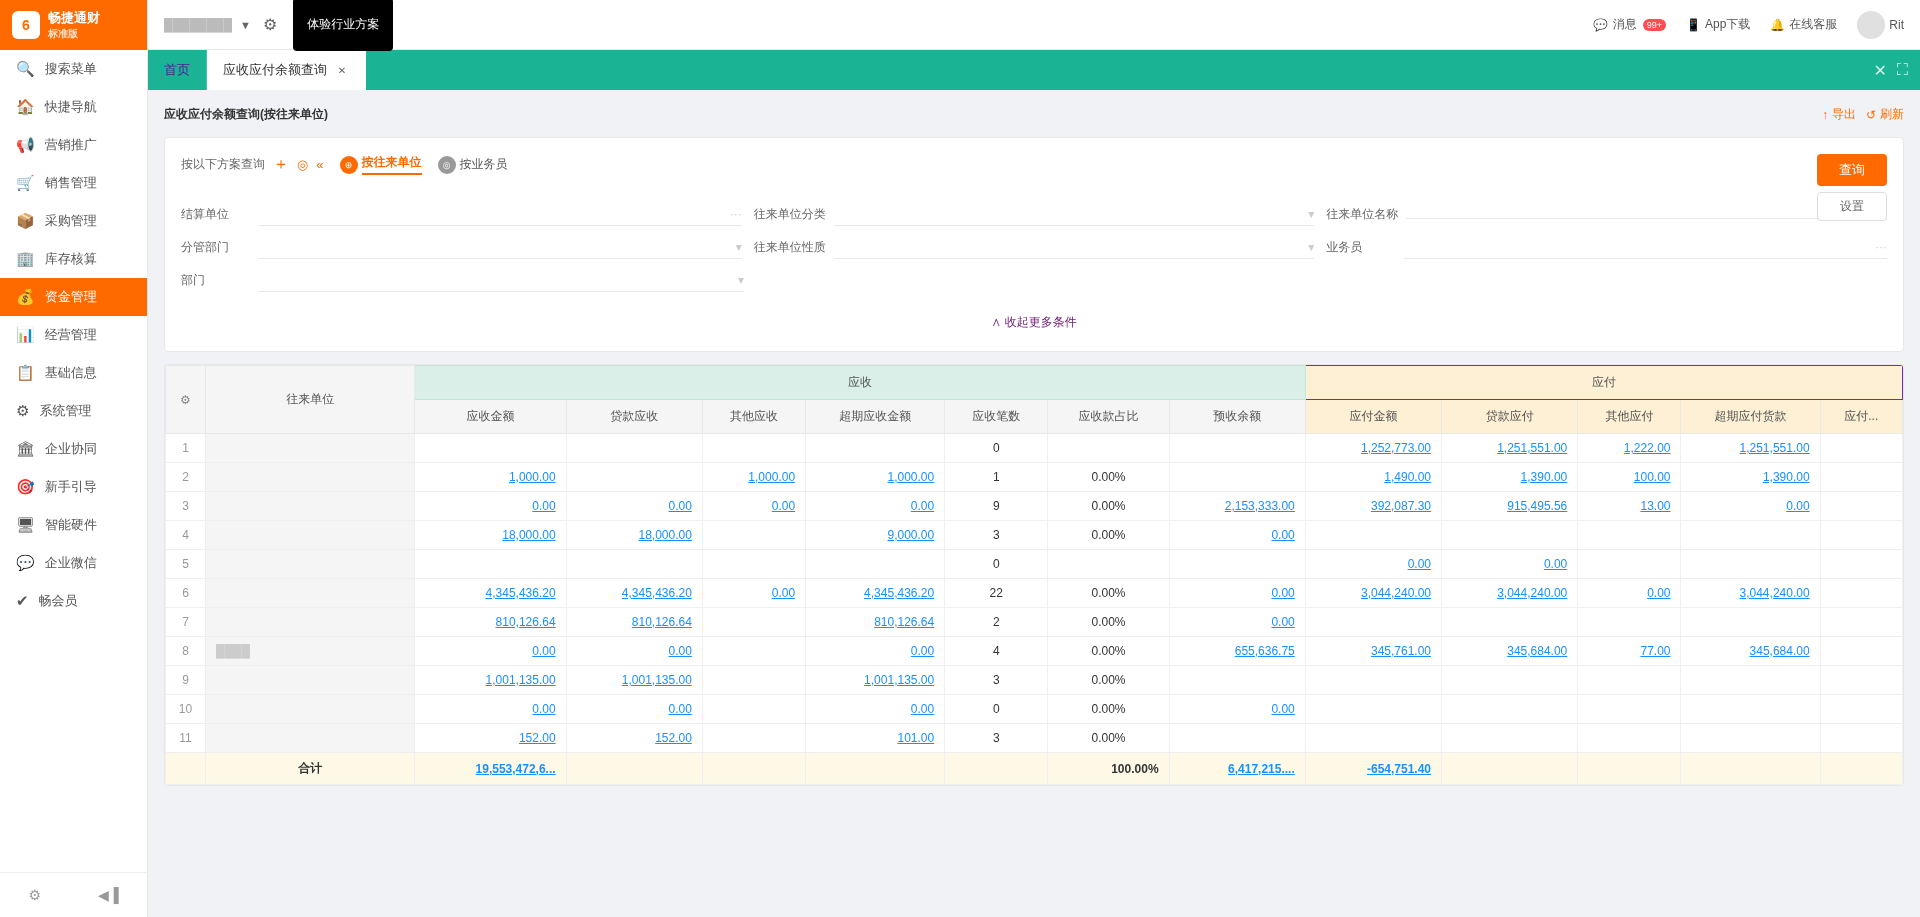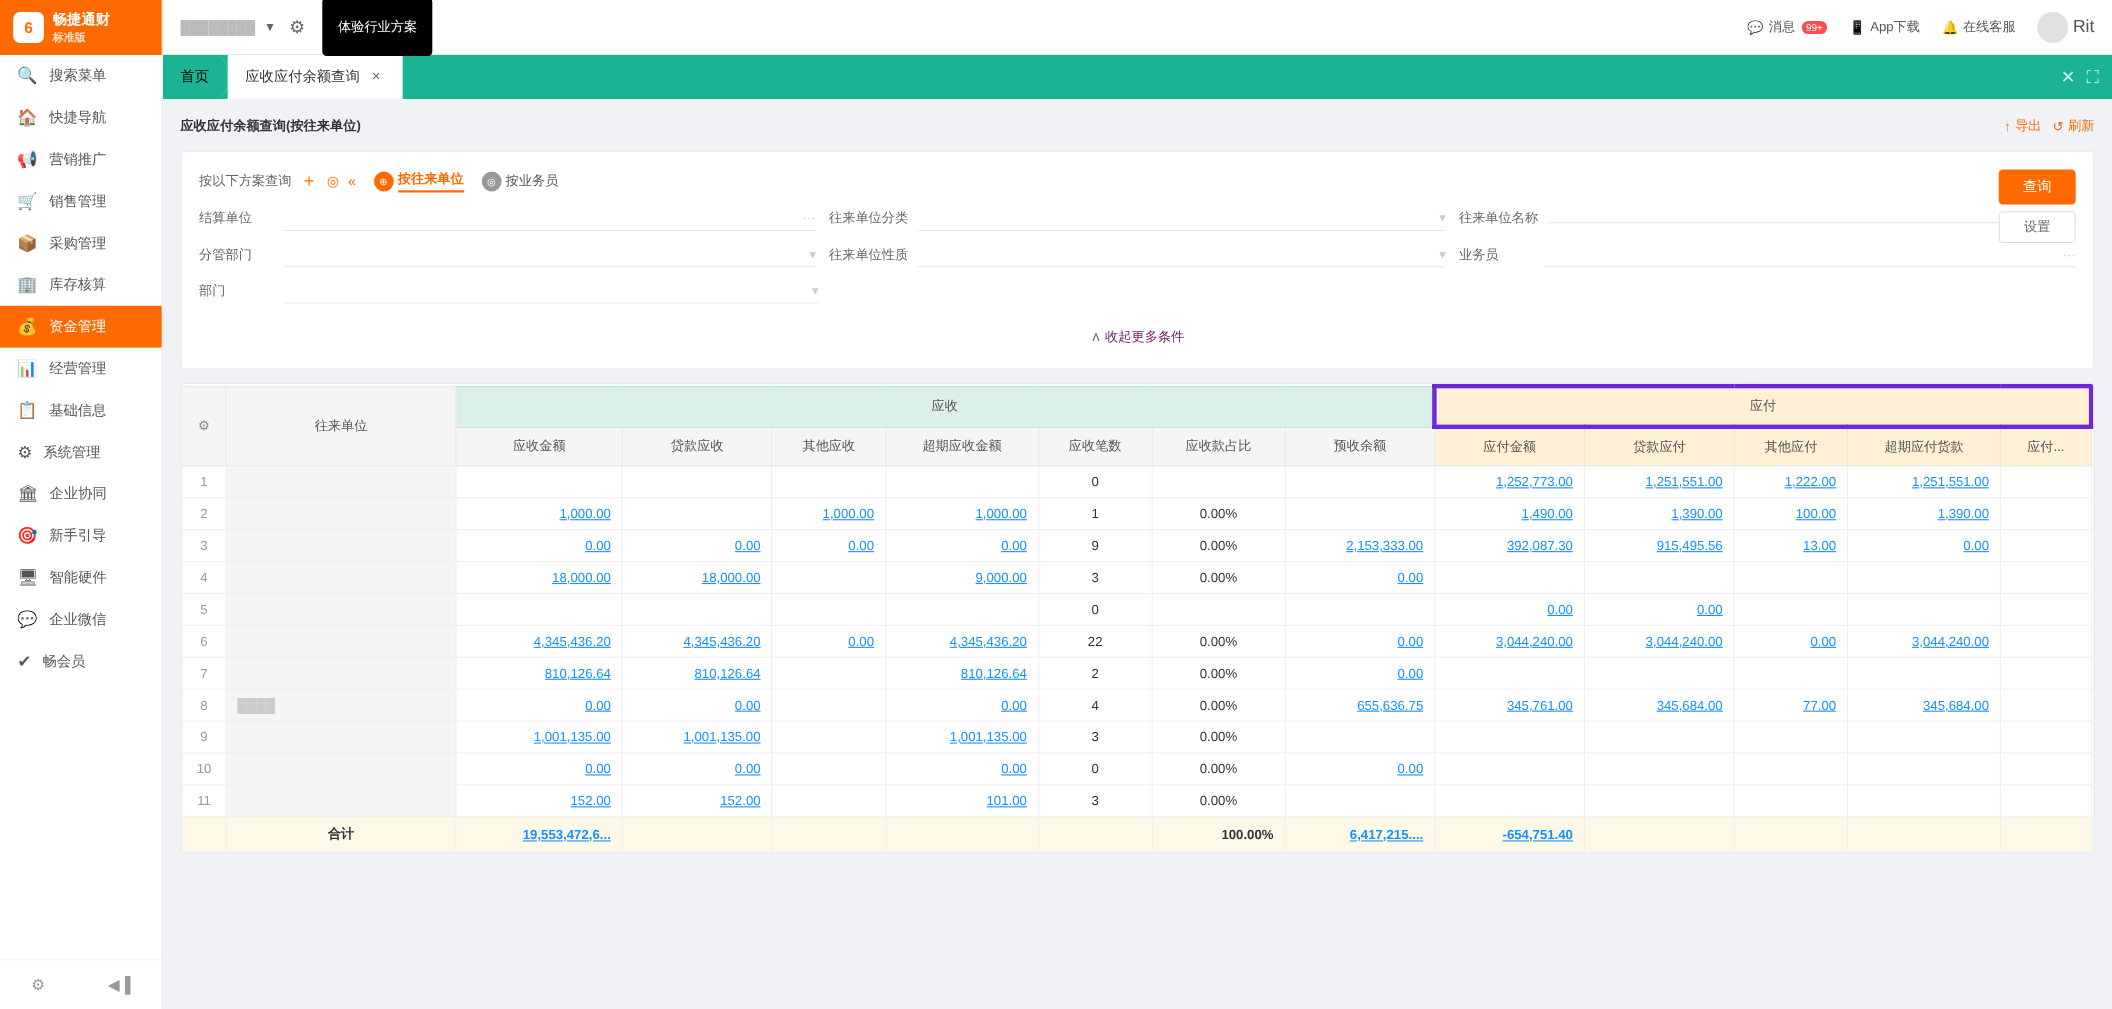--- a/index.html
+++ b/index.html
@@ -49,40 +49,40 @@
     .header-right-item { display: flex; align-items: center; gap: 4px; color: #555; cursor: pointer; font-size: 12px; }
     .header-badge {
       background: #ff4d4f; color: #fff; font-size: 9px; border-radius: 10px;
       padding: 1px 4px; margin-left: 2px;
     }
     .header-avatar {
       width: 28px; height: 28px; border-radius: 50%; background: #ddd;
       display: flex; align-items: center; justify-content: center;
       color: #666; font-size: 11px;
     }
-    .header-username { color: #555; font-size: 16px; }
+    .header-username { color: #555; font-size: 12px; }
 
     
     .main-area {
       position: fixed; left: 148px; top: 50px; right: 0; bottom: 0;
       background: #f0f2f5; display: flex; flex-direction: column;
     }
 
     
     .tab-bar {
       background: #1ab394; display: flex; align-items: stretch; min-height: 40px;
       padding-left: 0;
     }
     .tab-item {
       display: flex; align-items: center; padding: 0 16px;
       cursor: pointer; font-size: 13px; color: rgba(255,255,255,0.8);
       border-right: 1px solid rgba(255,255,255,0.2);
     }
     .tab-item.active { background: #fff; color: #333; }
-    .tab-item.home { color: #000000; border-radius: 13px; }
+    .tab-item.home { color: #4c1d95; }
     .tab-close {
       margin-left: 8px; width: 14px; height: 14px; border-radius: 50%;
       display: flex; align-items: center; justify-content: center;
       font-size: 10px; cursor: pointer; color: #666;
     }
     .tab-bar-right {
       margin-left: auto; display: flex; align-items: center; padding: 0 12px; gap: 10px;
     }
     .tab-bar-btn { color: rgba(255,255,255,0.8); cursor: pointer; font-size: 16px; }
 
@@ -102,21 +102,21 @@
       display: flex; align-items: center; gap: 4px; color: #ff6a00; cursor: pointer;
       font-size: 12px; background: none; border: none;
     }
 
     
     .filter-section {
       background: #fff; border-radius: 4px; padding: 16px;
       margin-bottom: 12px; border: 1px solid #e8e8e8;
     }
     .filter-top {
-      display: flex; align-items: center; gap: 8px; margin-bottom: 12px;
+      display: flex; align-items: center; gap: 8px; margin-bottom: 28px;
     }
     .filter-label { color: #666; font-size: 12px; }
     .filter-add-btn { color: #ff6a00; cursor: pointer; font-size: 16px; border: none; background: none; }
     .filter-scheme-item {
       display: flex; align-items: center; gap: 4px; cursor: pointer;
       color: #ff6a00; font-size: 12px;
     }
     .filter-scheme-icon {
       width: 18px; height: 18px; border-radius: 50%; background: #ff6a00;
       display: flex; align-items: center; justify-content: center;
@@ -410,21 +410,21 @@
           <tr>
             <th rowspan="2" style="width:40px;">
               <span class="table-settings-icon">⚙</span>
             </th>
             <th rowspan="2" style="min-width:140px;">
               <span>往来单位</span>
             </th>
             <th colspan="7" class="col-should-receive" style="background:#d9efe8;border:1px solid #c5e3d9;">
               <span>应收</span>
             </th>
-            <th colspan="5" style="background:#fdf0d5;border:4px solid #6d28d9;">
+            <th colspan="5" style="background:#fdf0d5;border:1px solid #6d28d9;">
               <span>应付</span>
             </th>
           </tr>
           <tr>
             <th class="col-should-receive"><span>应收金额</span></th>
             <th class="col-should-receive"><span>贷款应收</span></th>
             <th class="col-should-receive"><span>其他应收</span></th>
             <th class="col-should-receive"><span>超期应收金额</span></th>
             <th class="col-should-receive"><span>应收笔数</span></th>
             <th class="col-should-receive"><span>应收款占比</span></th>

